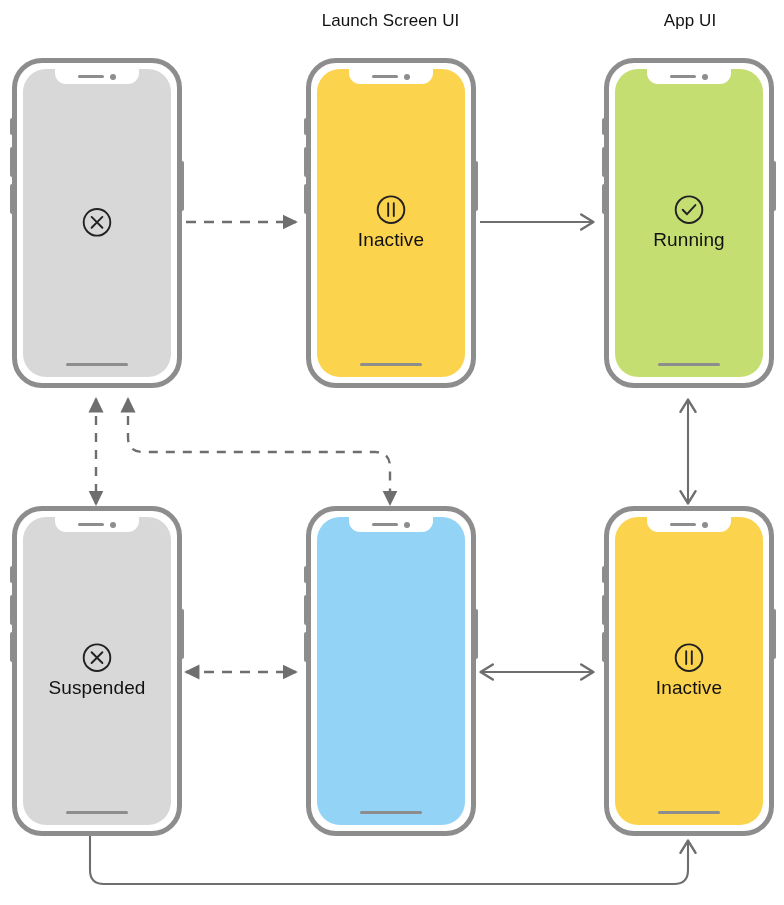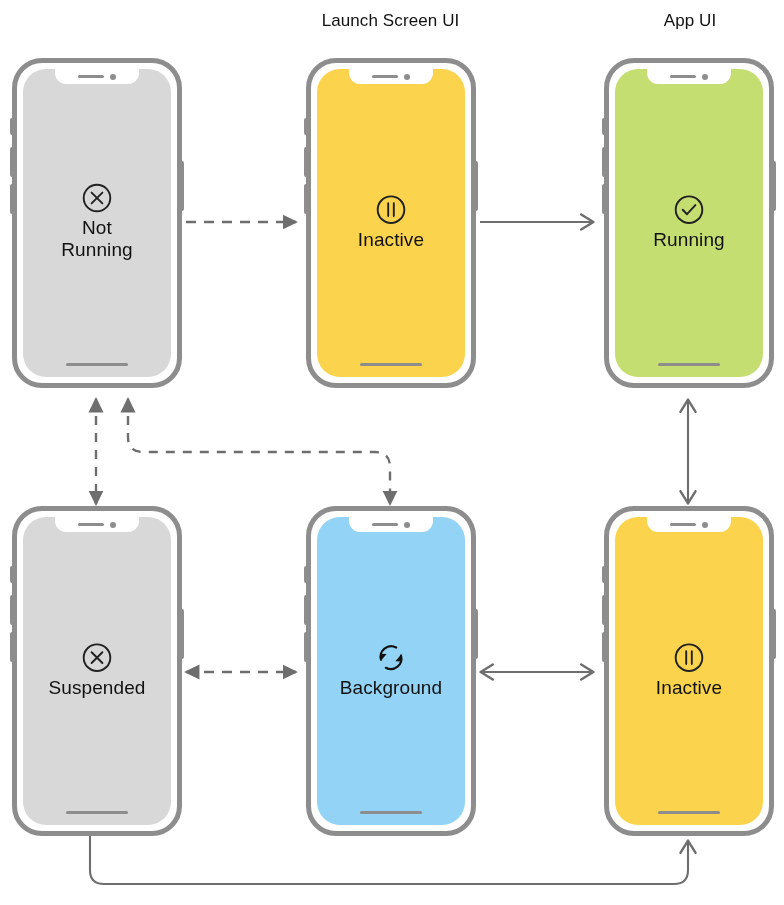--- a/index.html
+++ b/index.html
@@ -197,22 +197,20 @@
     <div class="btn-side btn-volup"></div>
     <div class="btn-side btn-voldn"></div>
     <div class="btn-side btn-power"></div>
     <div class="screen" style="background:#d8d8d8;">
       <div class="notch"></div>
       <div class="state-content">
         <svg class="state-icon" viewBox="0 0 34 34">
           <circle cx="17" cy="17" r="13.3" fill="none" stroke="#222" stroke-width="1.9"></circle>
           <path d="M11.6,11.6 L22.4,22.4 M22.4,11.6 L11.6,22.4" stroke="#222" stroke-width="1.9" stroke-linecap="round"></path>
         </svg>
-        <div class="state-label">Not
-Running</div>
       </div>
       <div class="home-bar"></div>
     </div>
   </div>
 
   <div class="phone" style="left:306px; top:58px;">
     <div class="btn-side btn-mute"></div>
     <div class="btn-side btn-volup"></div>
     <div class="btn-side btn-voldn"></div>
     <div class="btn-side btn-power"></div>
@@ -265,29 +263,20 @@
     </div>
   </div>
 
   <div class="phone" style="left:306px; top:506px;">
     <div class="btn-side btn-mute"></div>
     <div class="btn-side btn-volup"></div>
     <div class="btn-side btn-voldn"></div>
     <div class="btn-side btn-power"></div>
     <div class="screen" style="background:#93d3f5;">
       <div class="notch"></div>
-      <div class="state-content">
-        <svg class="state-icon" viewBox="0 0 34 34">
-          <path d="M7.0,19.2 A10.6,10.6 0 0 1 22.2,6.9" fill="none" stroke="#111" stroke-width="2.1" stroke-linecap="round"></path>
-          <path d="M27.0,14.8 A10.6,10.6 0 0 1 11.8,27.1" fill="none" stroke="#111" stroke-width="2.1" stroke-linecap="round"></path>
-          <path d="M12.6,13.3 L6.0,13.1 L6.9,20.2 Z" fill="#111"></path>
-          <path d="M21.4,20.7 L28.0,20.9 L27.1,13.8 Z" fill="#111"></path>
-        </svg>
-        <div class="state-label">Background</div>
-      </div>
       <div class="home-bar"></div>
     </div>
   </div>
 
   <div class="phone" style="left:604px; top:506px;">
     <div class="btn-side btn-mute"></div>
     <div class="btn-side btn-volup"></div>
     <div class="btn-side btn-voldn"></div>
     <div class="btn-side btn-power"></div>
     <div class="screen" style="background:#fcd34d;">

